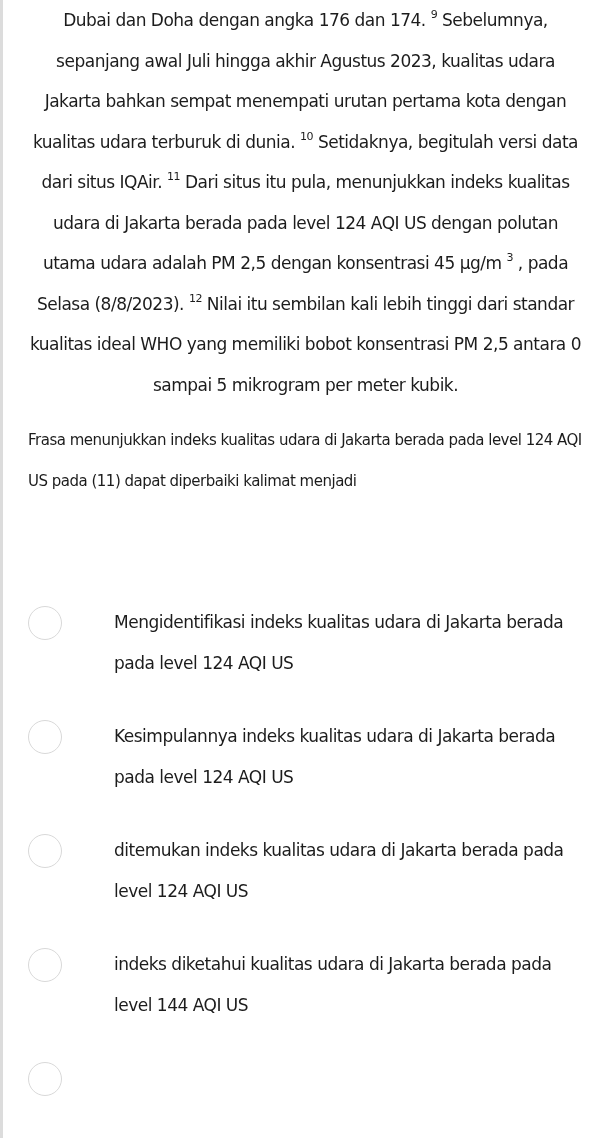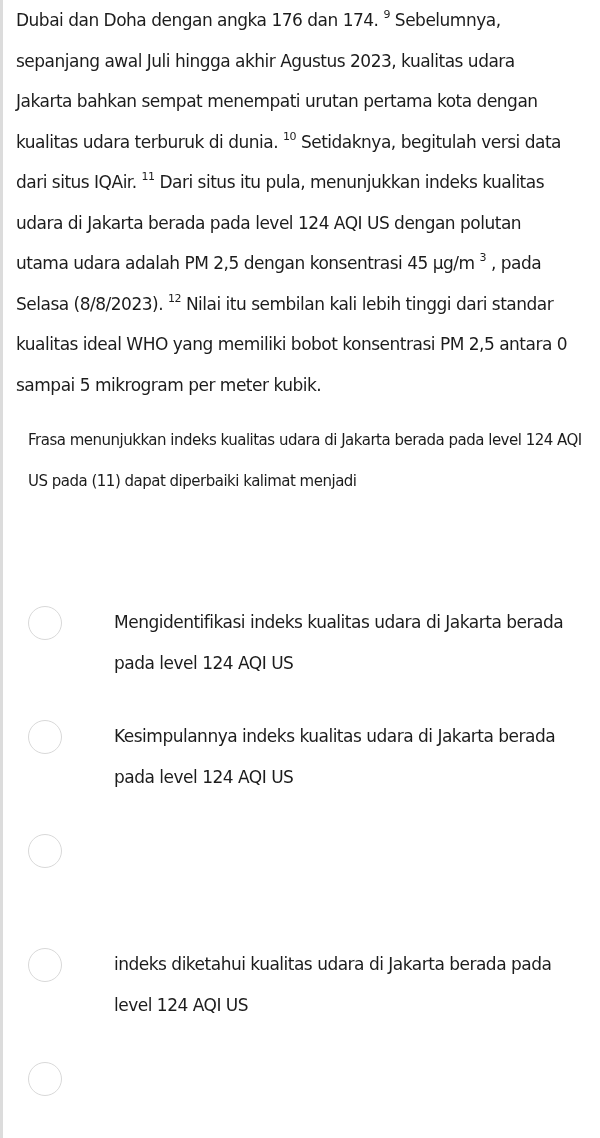--- a/index.html
+++ b/index.html
@@ -1,19 +1,19 @@
 <!DOCTYPE html>
 <html><head>
 <meta charset="utf-8">
 <style>
   html, body { margin:0; padding:0; }
   body { width:600px; height:1138px; background:#ffffff; position:relative; overflow:hidden;
          font-family:"DejaVu Sans", sans-serif; color:#1c1c1c; }
   .left-bar { position:absolute; left:0; top:0; width:3px; height:1138px; background:#dcdcdc; }
-  .passage { position:absolute; left:16px; top:0; width:555px; font-size:17px; line-height:40.5px; letter-spacing:-0.5px; }
+  .passage { position:absolute; left:28px; top:0; width:555px; font-size:17px; line-height:40.5px; letter-spacing:-0.5px;text-align:center; }
   .passage p { margin:0; }
   sup { font-size:11px; vertical-align:8px; line-height:0; }
   .question { position:absolute; left:28px; top:420px; width:555px; font-size:15px; line-height:40.5px; letter-spacing:-0.5px; }
   .options { position:absolute; left:0; top:606px; width:600px; }
   .option { position:relative; height:228px; }
   .option:nth-child(1){ top:0; }
   .radio { position:absolute; left:28px; top:0; width:34px; height:34px; border-radius:50%; border:1.5px solid #d9d9d9; box-sizing:border-box; background:#fff; }
   .opt-text { position:absolute; left:114px; top:-4px; width:460px; font-size:17px; line-height:41px; letter-spacing:-0.5px; }
 </style>
 </head>
@@ -31,21 +31,22 @@
   <div class="option">
     <div class="radio"></div>
     <div class="opt-text">Mengidentifikasi indeks kualitas udara di Jakarta berada pada level 124 AQI US</div>
   </div>
   <div class="option" style="margin-top:-114px;padding-left:20px;">
     <div class="radio"></div>
     <div class="opt-text">Kesimpulannya indeks kualitas udara di Jakarta berada pada level 124 AQI US</div>
   </div>
   <div class="option" style="margin-top:-114px;">
     <div class="radio"></div>
+    <div class="opt-text">ditemukan indeks kualitas udara di Jakarta berada pada level 124 AQI US</div>
   </div>
   <div class="option" style="margin-top:-114px;">
     <div class="radio"></div>
-    <div class="opt-text">indeks diketahui kualitas udara di Jakarta berada pada level 124 AQI US</div>
+    <div class="opt-text">indeks diketahui kualitas udara di Jakarta berada pada level 144 AQI US</div>
   </div>
   <div class="option" style="margin-top:-114px;">
     <div class="radio"></div>
   </div>
 </div>
 
 </body></html>

